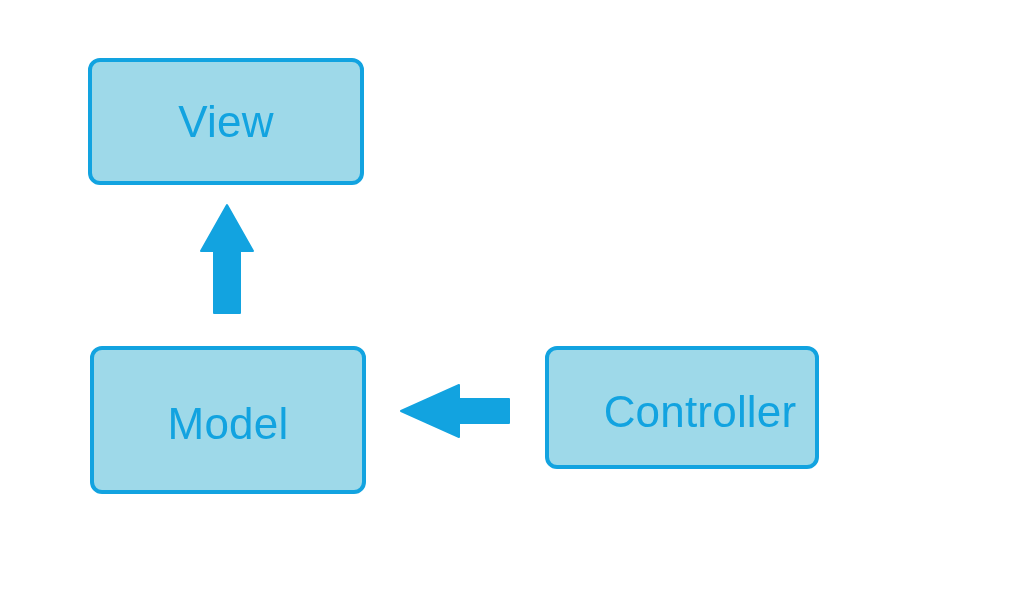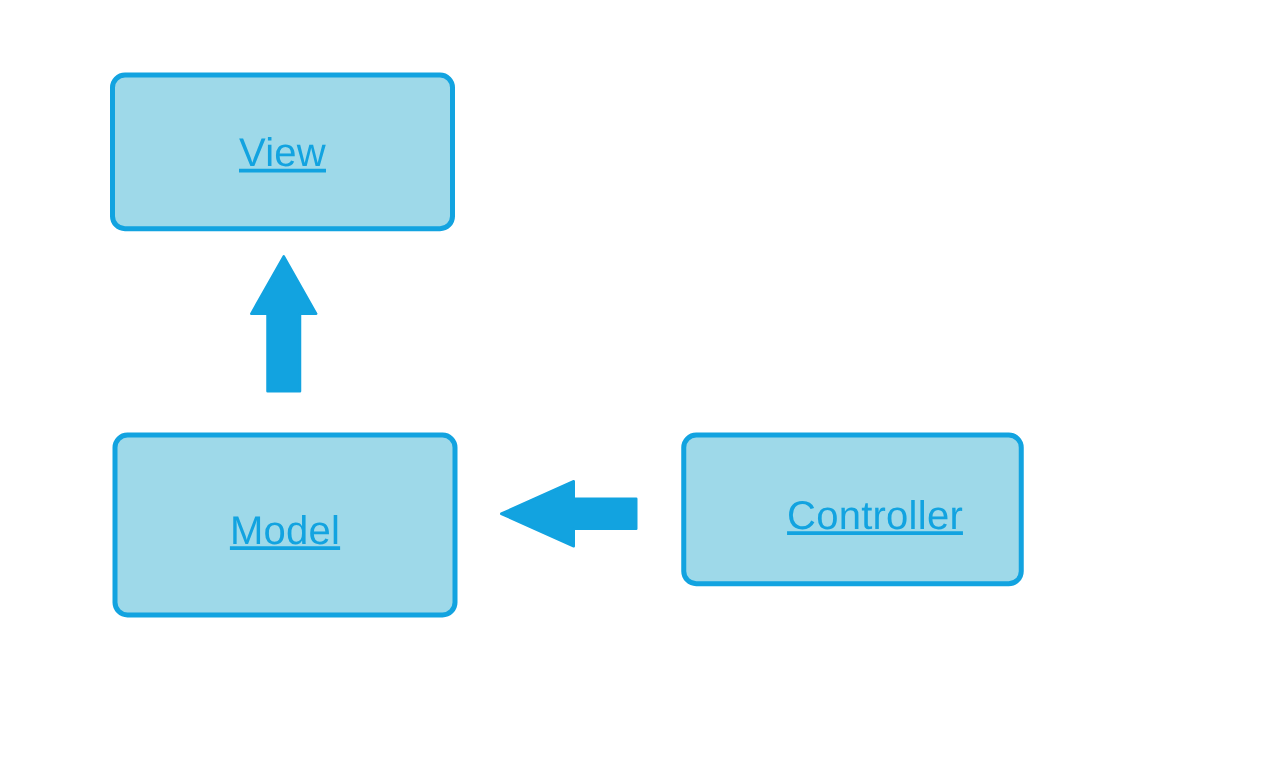--- a/index.html
+++ b/index.html
@@ -24,27 +24,26 @@
     background: #9ED9E9;
     border: 4px solid #12A3E0;
     border-radius: 12px;
     display: flex;
     align-items: center;
     justify-content: center;
   }
   .node-label {
     color: #12A3E0;
     font-family: "Liberation Sans", sans-serif;
-    font-size: 32px;
+    font-size: 44px;
     font-weight: 400;
     line-height: 1;
     letter-spacing: 0.2px;
     white-space: nowrap;
     user-select: none;
-    text-decoration: underline;
   }
   #node-view {
     left: 88px;
     top: 58px;
     width: 276px;
     height: 127px;
   }
   #node-model {
     left: 90px;
     top: 346px;

